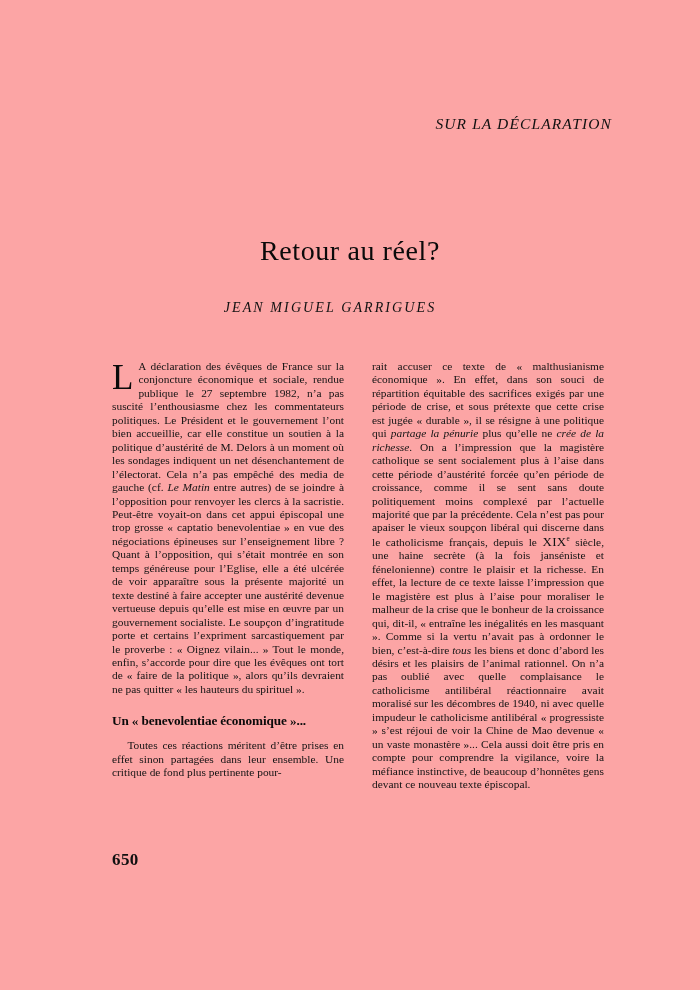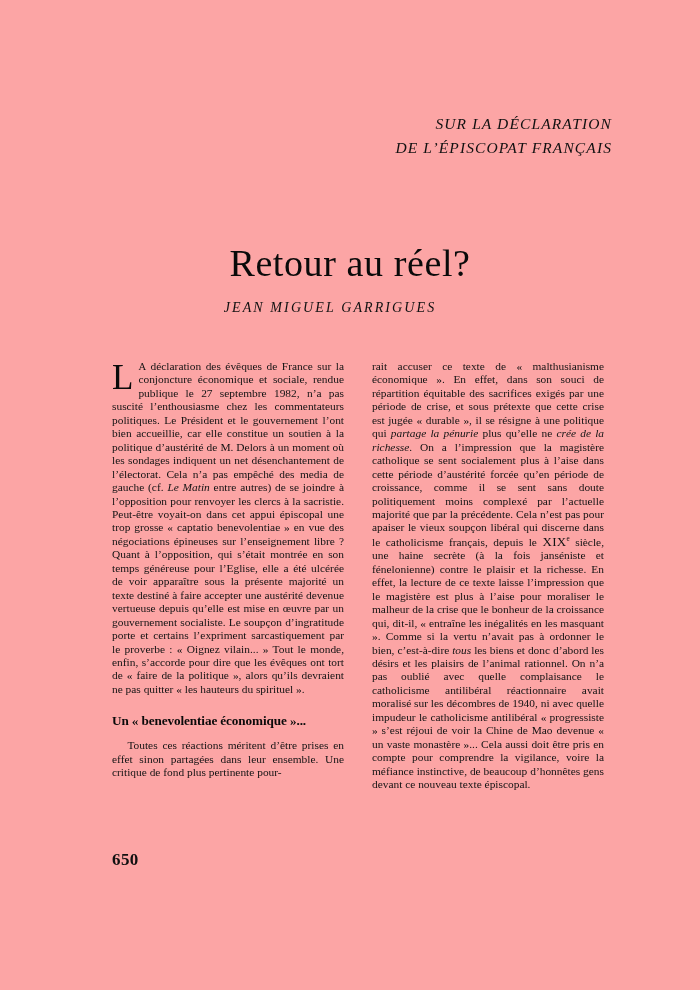--- a/index.html
+++ b/index.html
@@ -38,21 +38,21 @@
     color: #111;
   }
   .runhead .rh-line { display: block; white-space: nowrap; }
 
   
   .title {
     position: absolute;
     left: 0; top: 216px;
     width: 700px;
     text-align: center;
-    font-size: 38px;
+    font-size: 28px;
     letter-spacing: 0.6px;
     color: #0a0a0a;
     font-weight: 400;
   }
 
   
   .byline {
     position: absolute;
     left: 0; top: 300px;
     width: 660px;
@@ -130,21 +130,20 @@
     color: #111;
   }
 </style>
 </head>
 <body>
 
 <div class="page">
 
   <div class="runhead">
     <span class="rh-line">SUR LA DÉCLARATION</span>
-    <span class="rh-line">DE L’ÉPISCOPAT FRANÇAIS</span>
   </div>
 
   <h1 class="title">Retour au réel?</h1>
 
   <div class="byline">JEAN MIGUEL GARRIGUES</div>
 
   <div class="cols">
 
     <div class="col col-left">
       <p><span class="dropcap">L</span><span class="smallcaps-lead">A</span><span> déclaration des évêques de France sur la conjoncture économique et sociale, rendue publique le 27 septembre 1982, n’a pas suscité l’enthousiasme chez les commentateurs politiques. Le Président et le gouvernement l’ont bien accueillie, car elle constitue un soutien à la politique d’austérité de M. Delors à un moment où les sondages indiquent un net désenchantement de l’électorat. Cela n’a pas empêché des media de gauche (cf. </span><em>Le Matin</em><span> entre autres) de se joindre à l’opposition pour renvoyer les clercs à la sacristie. Peut-être voyait-on dans cet appui épiscopal une trop grosse « captatio benevolentiae » en vue des négociations épineuses sur l’enseignement libre ? Quant à l’opposition, qui s’était montrée en son temps généreuse pour l’Eglise, elle a été ulcérée de voir apparaître sous la présente majorité un texte destiné à faire accepter une austérité devenue vertueuse depuis qu’elle est mise en œuvre par un gouvernement socialiste. Le soupçon d’ingratitude porte et certains l’expriment sarcastiquement par le proverbe : « Oignez vilain... » Tout le monde, enfin, s’accorde pour dire que les évêques ont tort de « faire de la politique », alors qu’ils devraient ne pas quitter « les hauteurs du spirituel ».</span></p>

